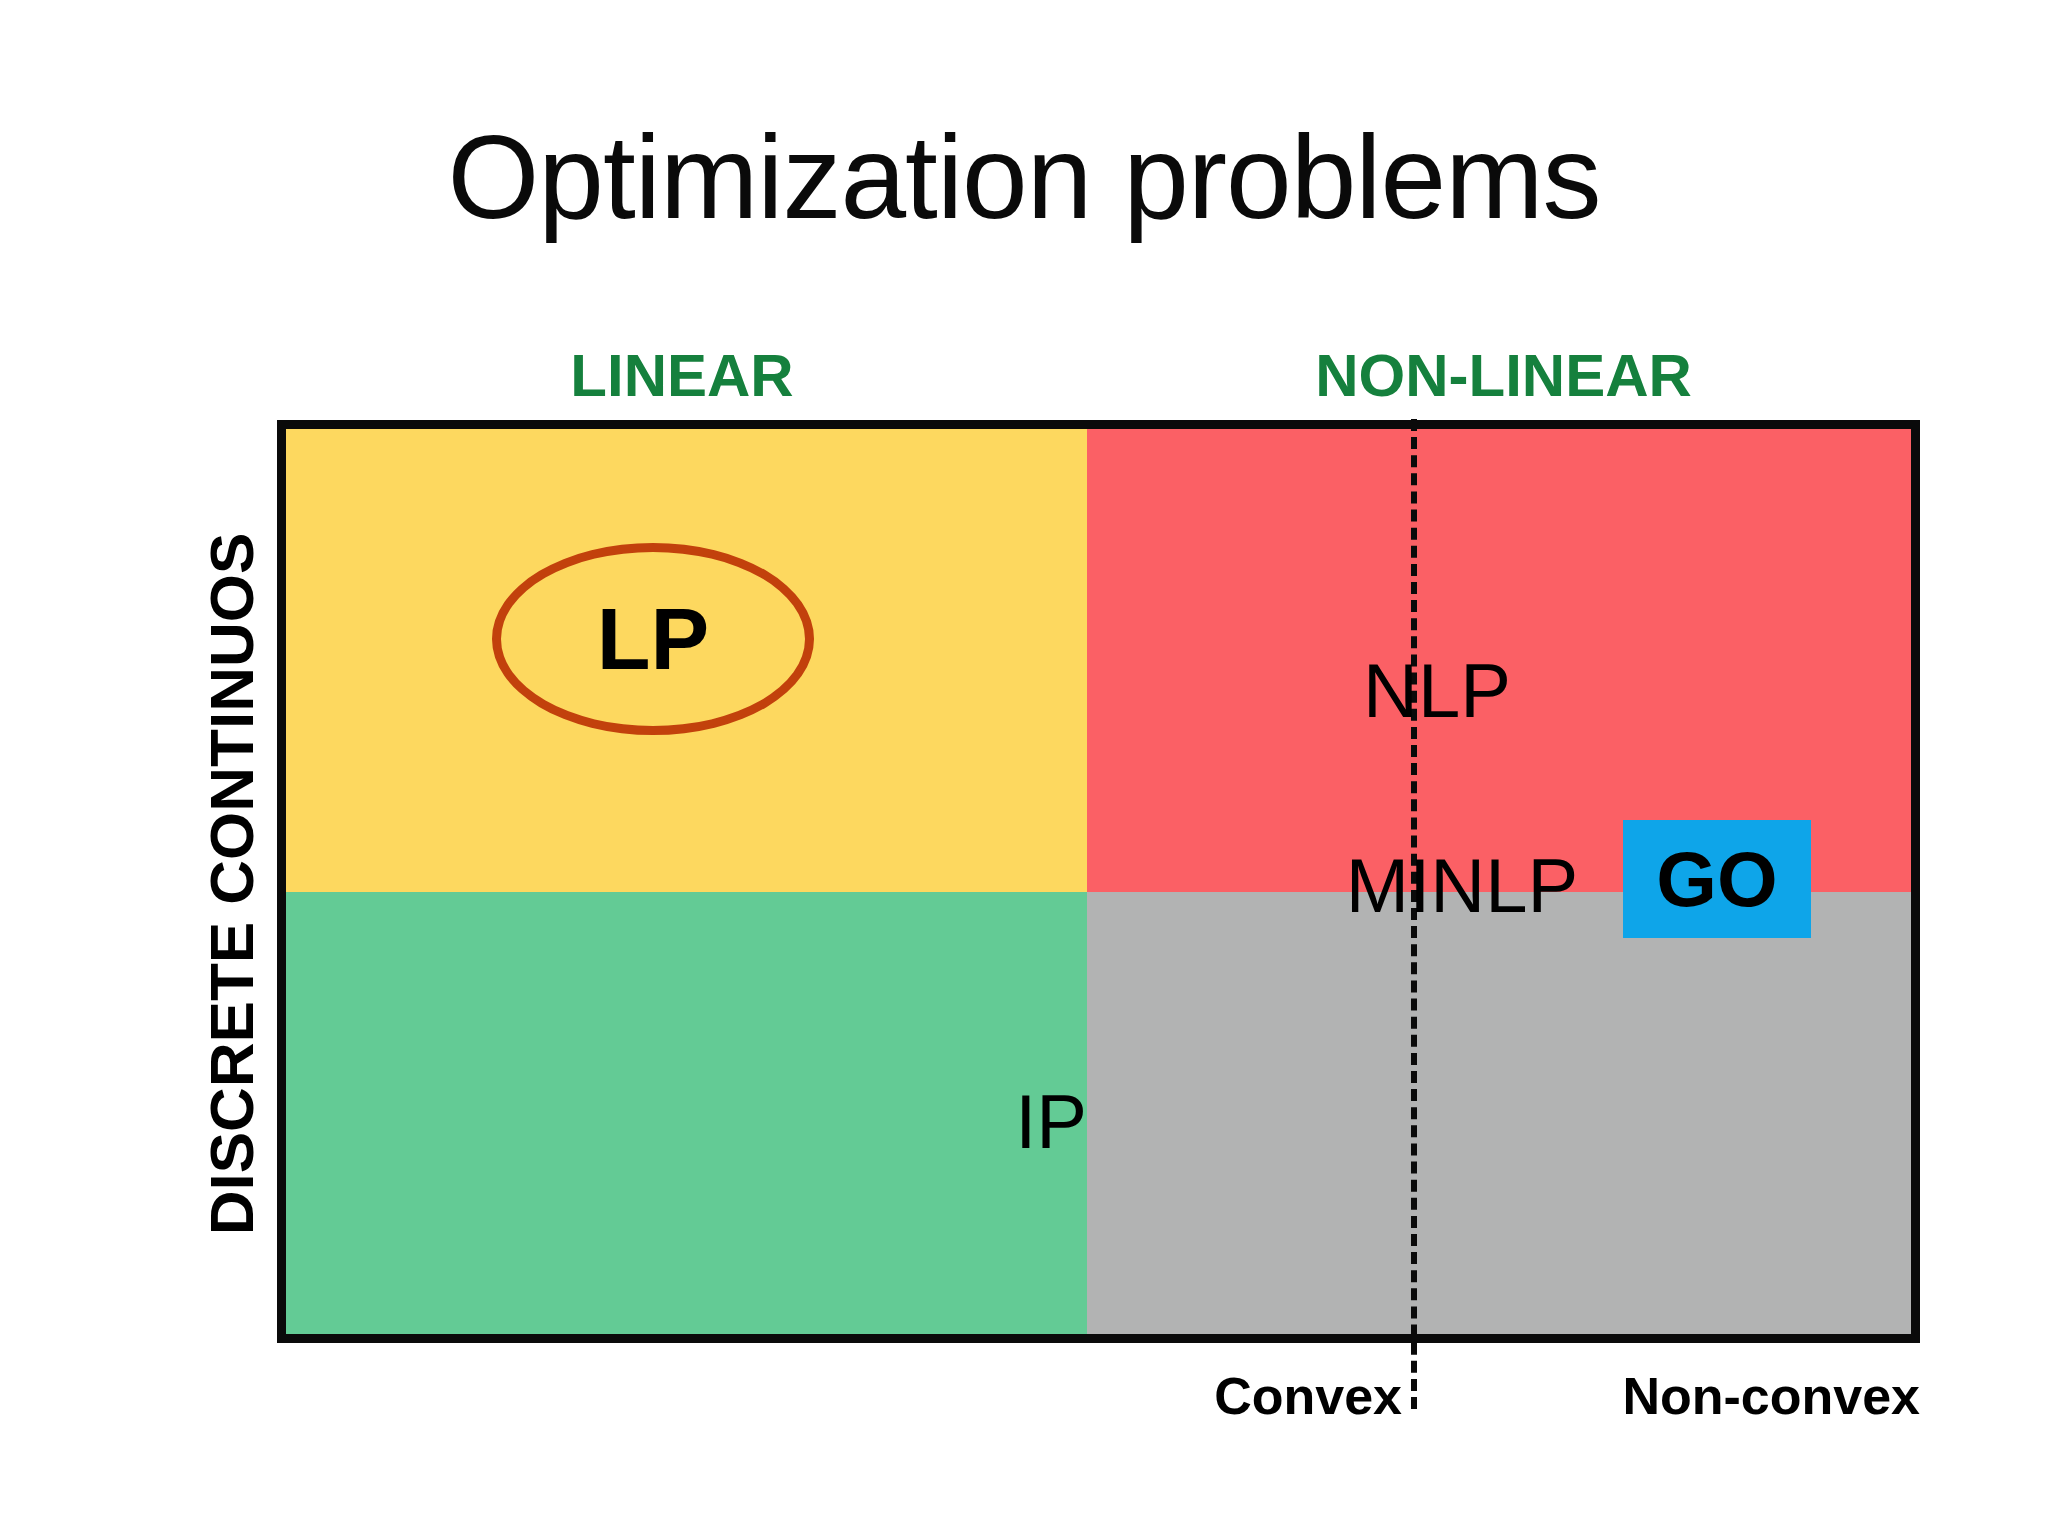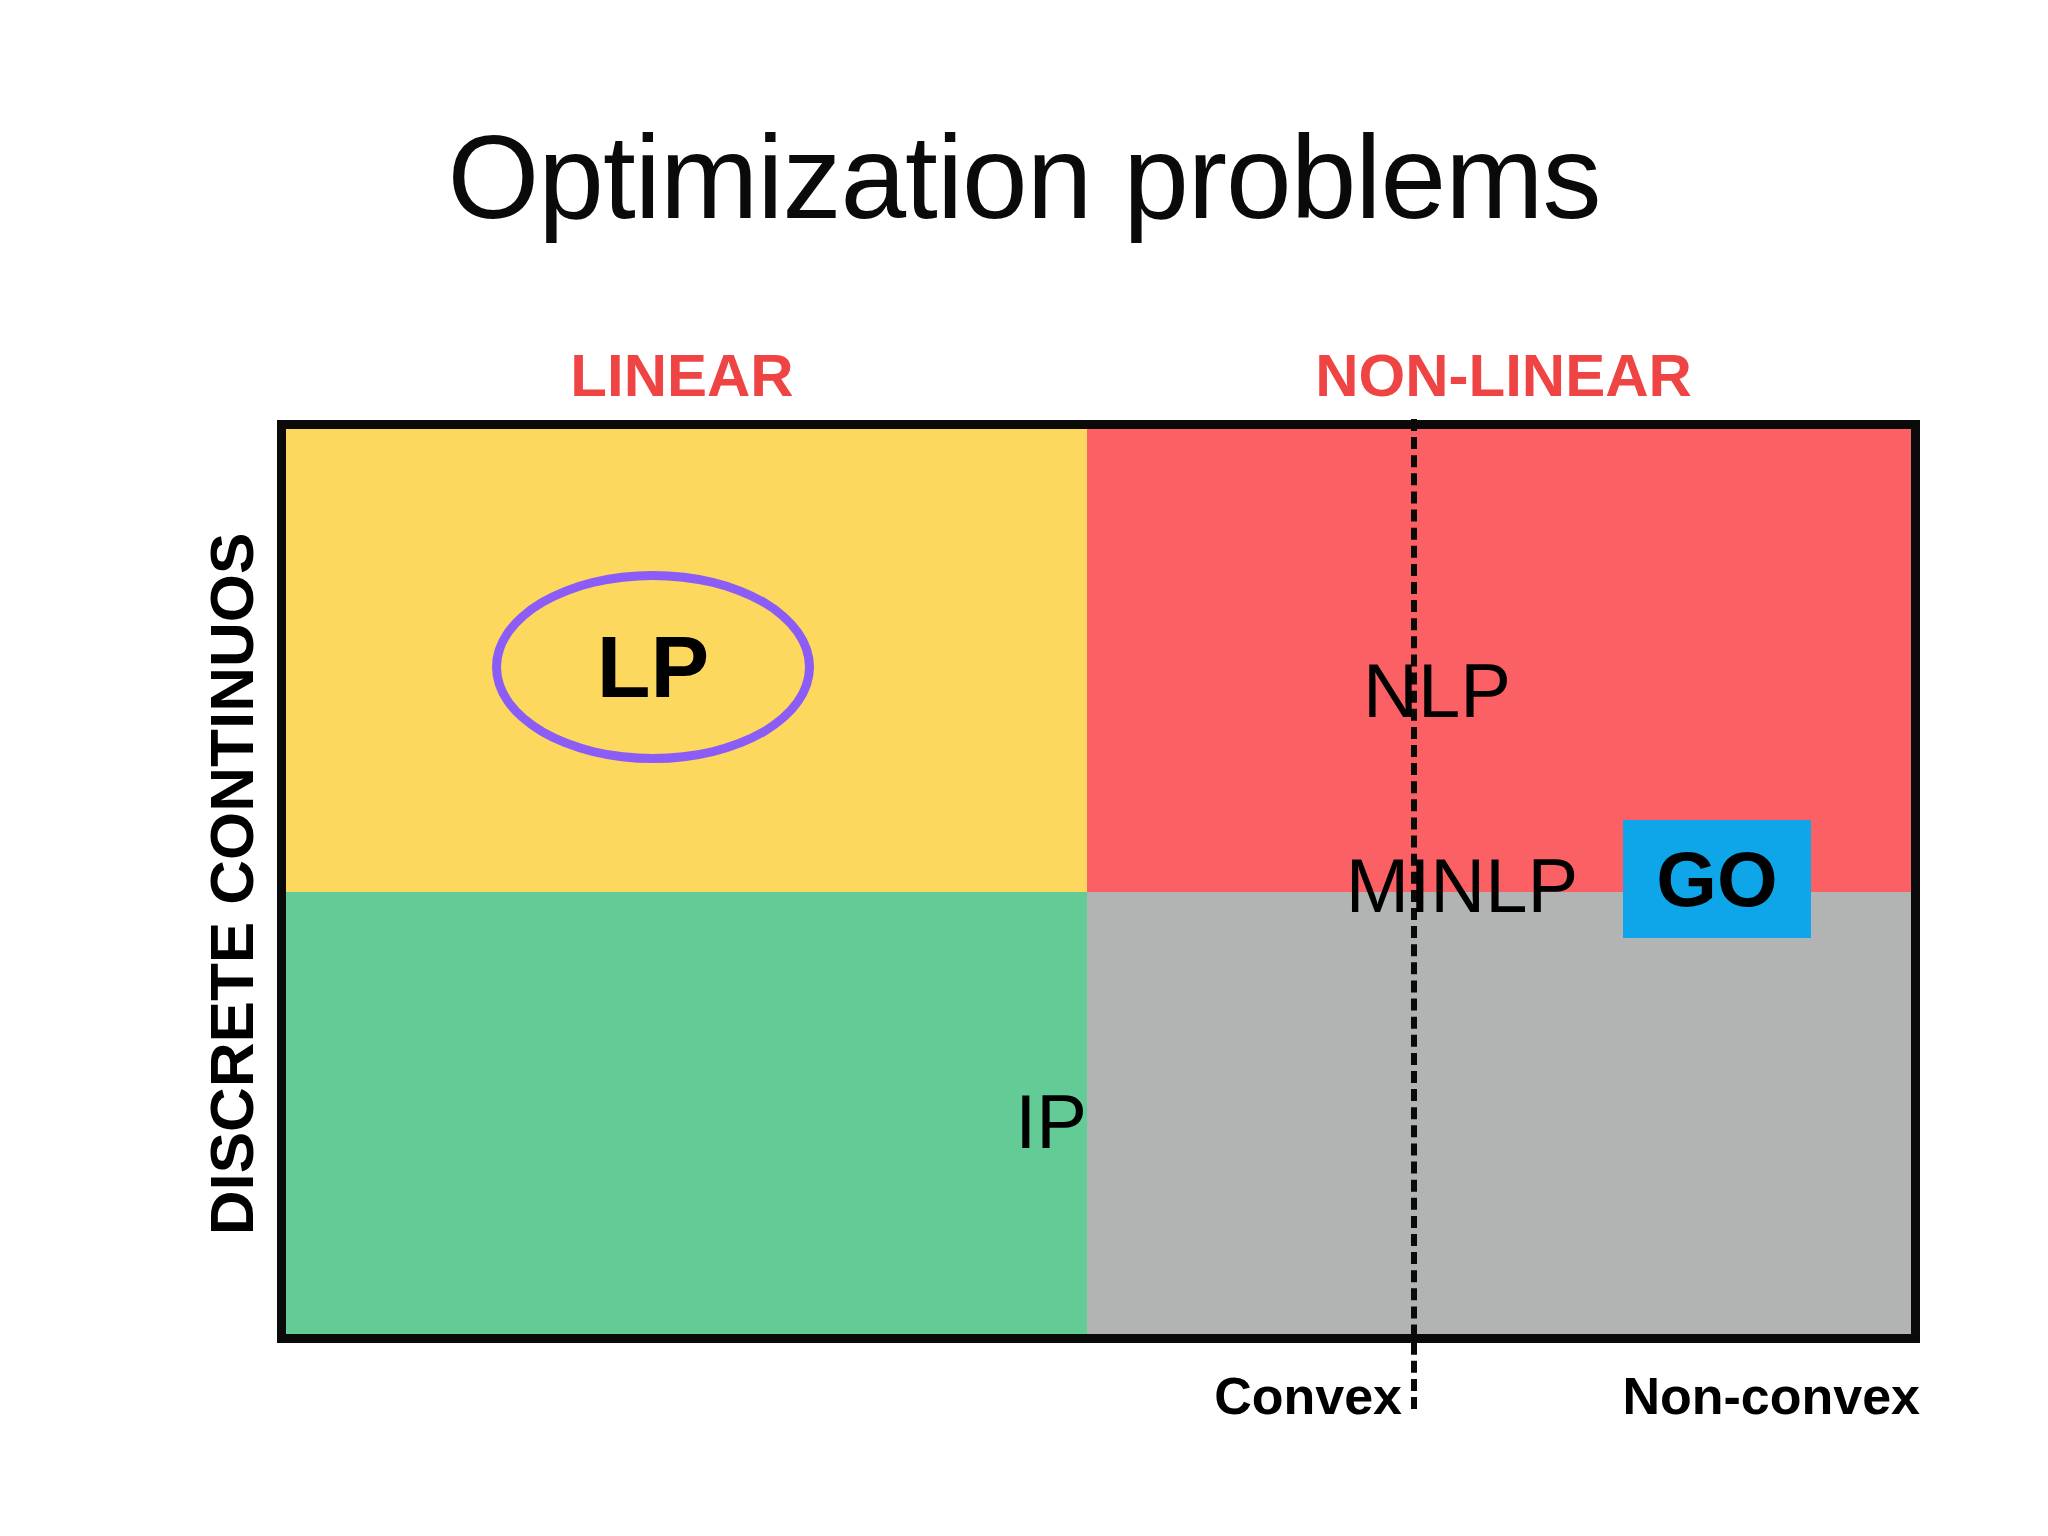--- a/index.html
+++ b/index.html
@@ -34,21 +34,21 @@
   
   .col-header {
     position: absolute;
     top: 346px;
     font-size: 60px;
     font-weight: 700;
     line-height: 1;
     letter-spacing: 0px;
     white-space: nowrap;
     text-align: center;
-    color: #ef4444;
+    color: #15803d;
   }
   #col-header-linear  { left: 277px;  width: 810px; }
   #col-header-nonlinear { left: 1087px; width: 833px; }
 
   
   #axis-label-vertical {
     position: absolute;
     left: 0;
     top: 0;
     width: 940px;
@@ -108,24 +108,24 @@
   }
   #label-milp  { left: 0;    top: 419px; width: 801px;  text-align: center; }
   #label-ip    { left: 0;    top: 655px; width: 801px;  text-align: right; }
   #label-nlp   { left: 801px; top: 224px; width: 700px; text-align: center; }
   #label-minlp { left: 801px; top: 419px; width: 700px; text-align: center; padding-left: 25px; }
 
   
   #lp-ellipse {
     position: absolute;
     left: 206px;
-    top: 142px;
+    top: 114px;
     width: 322px;
     height: 192px;
-    border: 9px solid #8b5cf6;
+    border: 9px solid #c2410c;
     border-radius: 50%;
     box-sizing: border-box;
     display: flex;
     align-items: center;
     justify-content: center;
   }
   #lp-label {
     font-size: 88px;
     font-weight: 700;
     line-height: 1;

